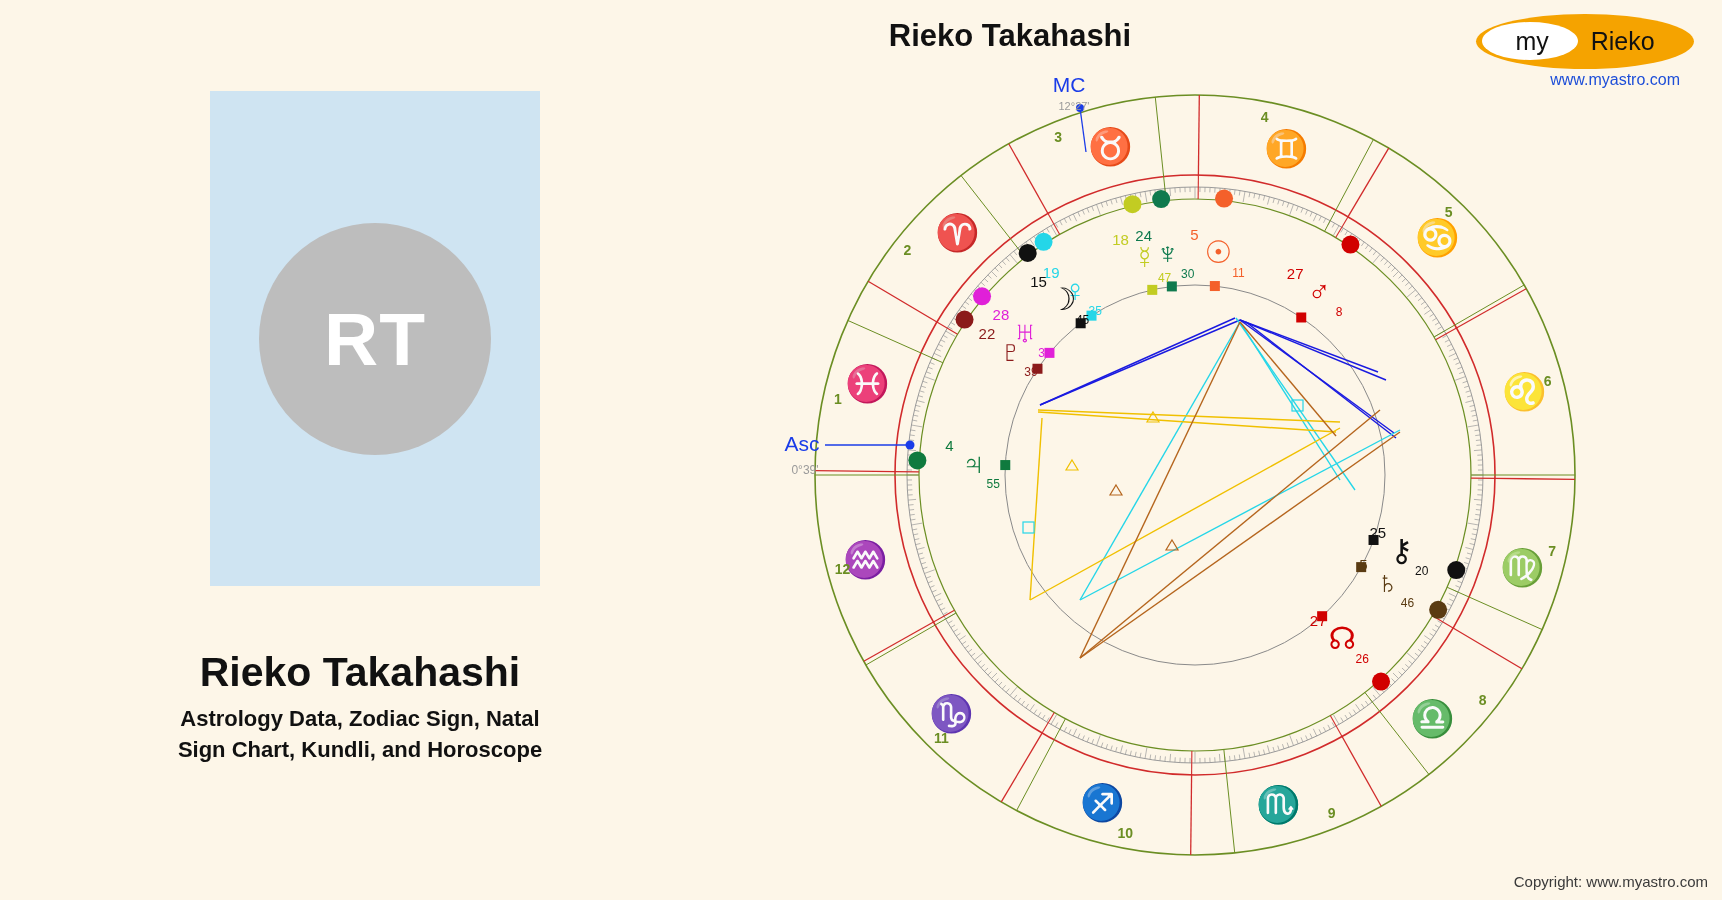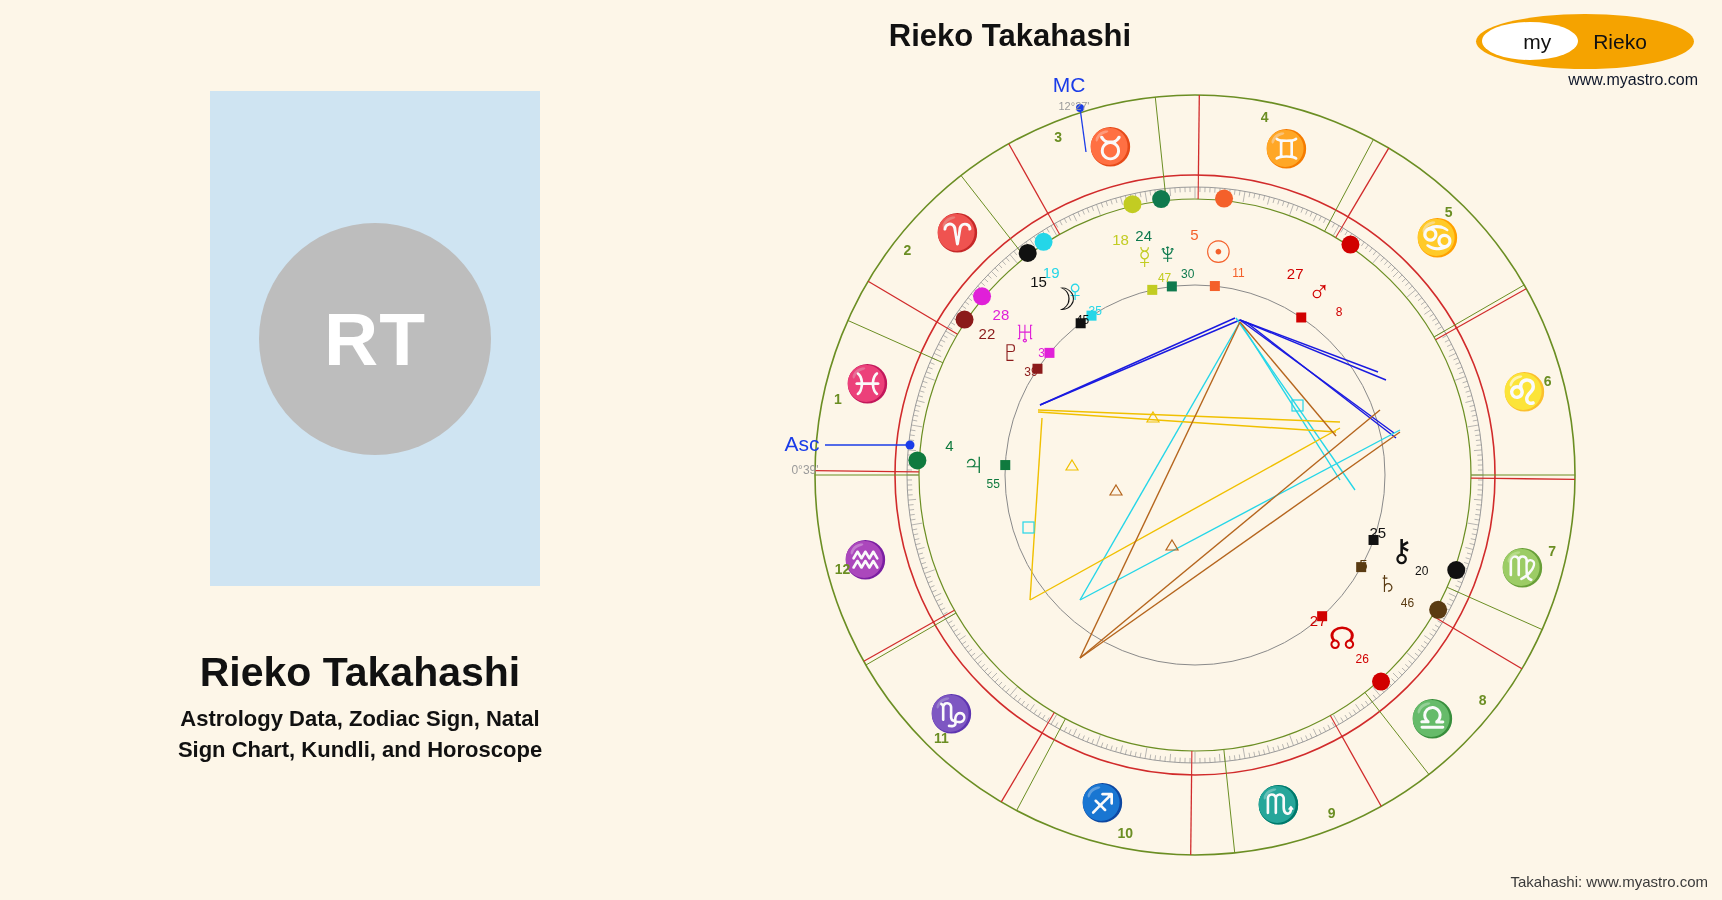--- a/index.html
+++ b/index.html
@@ -47,27 +47,27 @@
     background: #f5a300;
   }
   .logo-inner-ellipse {
     position: absolute; left: 6px; top: 8px;
     width: 96px; height: 38px; border-radius: 50%;
     background: #ffffff;
   }
   .logo-text {
     position: absolute; left: 0; top: 0; width: 218px; height: 55px;
     display: flex; align-items: center; justify-content: center;
-    font-size: 21px; color: #111; z-index: 3; gap: 37px;
+    font-size: 25px; color: #111; z-index: 3; gap: 37px;
   }
   .logo-my { font-weight: normal; }
   .logo-astro { font-weight: normal; margin-left: 5px; }
   .logo-url {
-    position: absolute; right: 6px; top: 63px;
-    font-size: 16px; color: #0f172a;
+    position: absolute; right: 24px; top: 63px;
+    font-size: 16px; color: #1d4ed8;
   }
   .copyright {
     position: absolute; right: 14px; bottom: 10px;
     font-size: 15px; color: #3a3a3a;
   }
 
   
   .chart-wrap { position: absolute; left: 780px; top: 60px; width: 830px; height: 830px; }
   svg.chart { width: 830px; height: 830px; display: block; overflow: visible; }
 
@@ -101,21 +101,21 @@
     <div class="logo-ellipse">
       <div class="logo-inner-ellipse"></div>
       <div class="logo-text">
         <span class="logo-my">my</span>
         <span class="logo-astro">Rieko</span>
       </div>
     </div>
     <div class="logo-url">www.myastro.com</div>
   </div>
 
-  <div class="copyright">Takahashi: www.myastro.com</div>
+  <div class="copyright">Copyright: www.myastro.com</div>
 
   <div class="chart-wrap">
     <svg class="chart" viewBox="0 0 830 830">
       <defs></defs>
 
       <circle cx="415" cy="415" r="380" fill="none" stroke="#6b8e23" stroke-width="1.6"></circle>
 
       <circle cx="415" cy="415" r="300" fill="none" stroke="#d12b2b" stroke-width="1.6"></circle>
 
       <circle cx="415" cy="415" r="288" fill="none" stroke="#9a9a9a" stroke-width="1"></circle>

